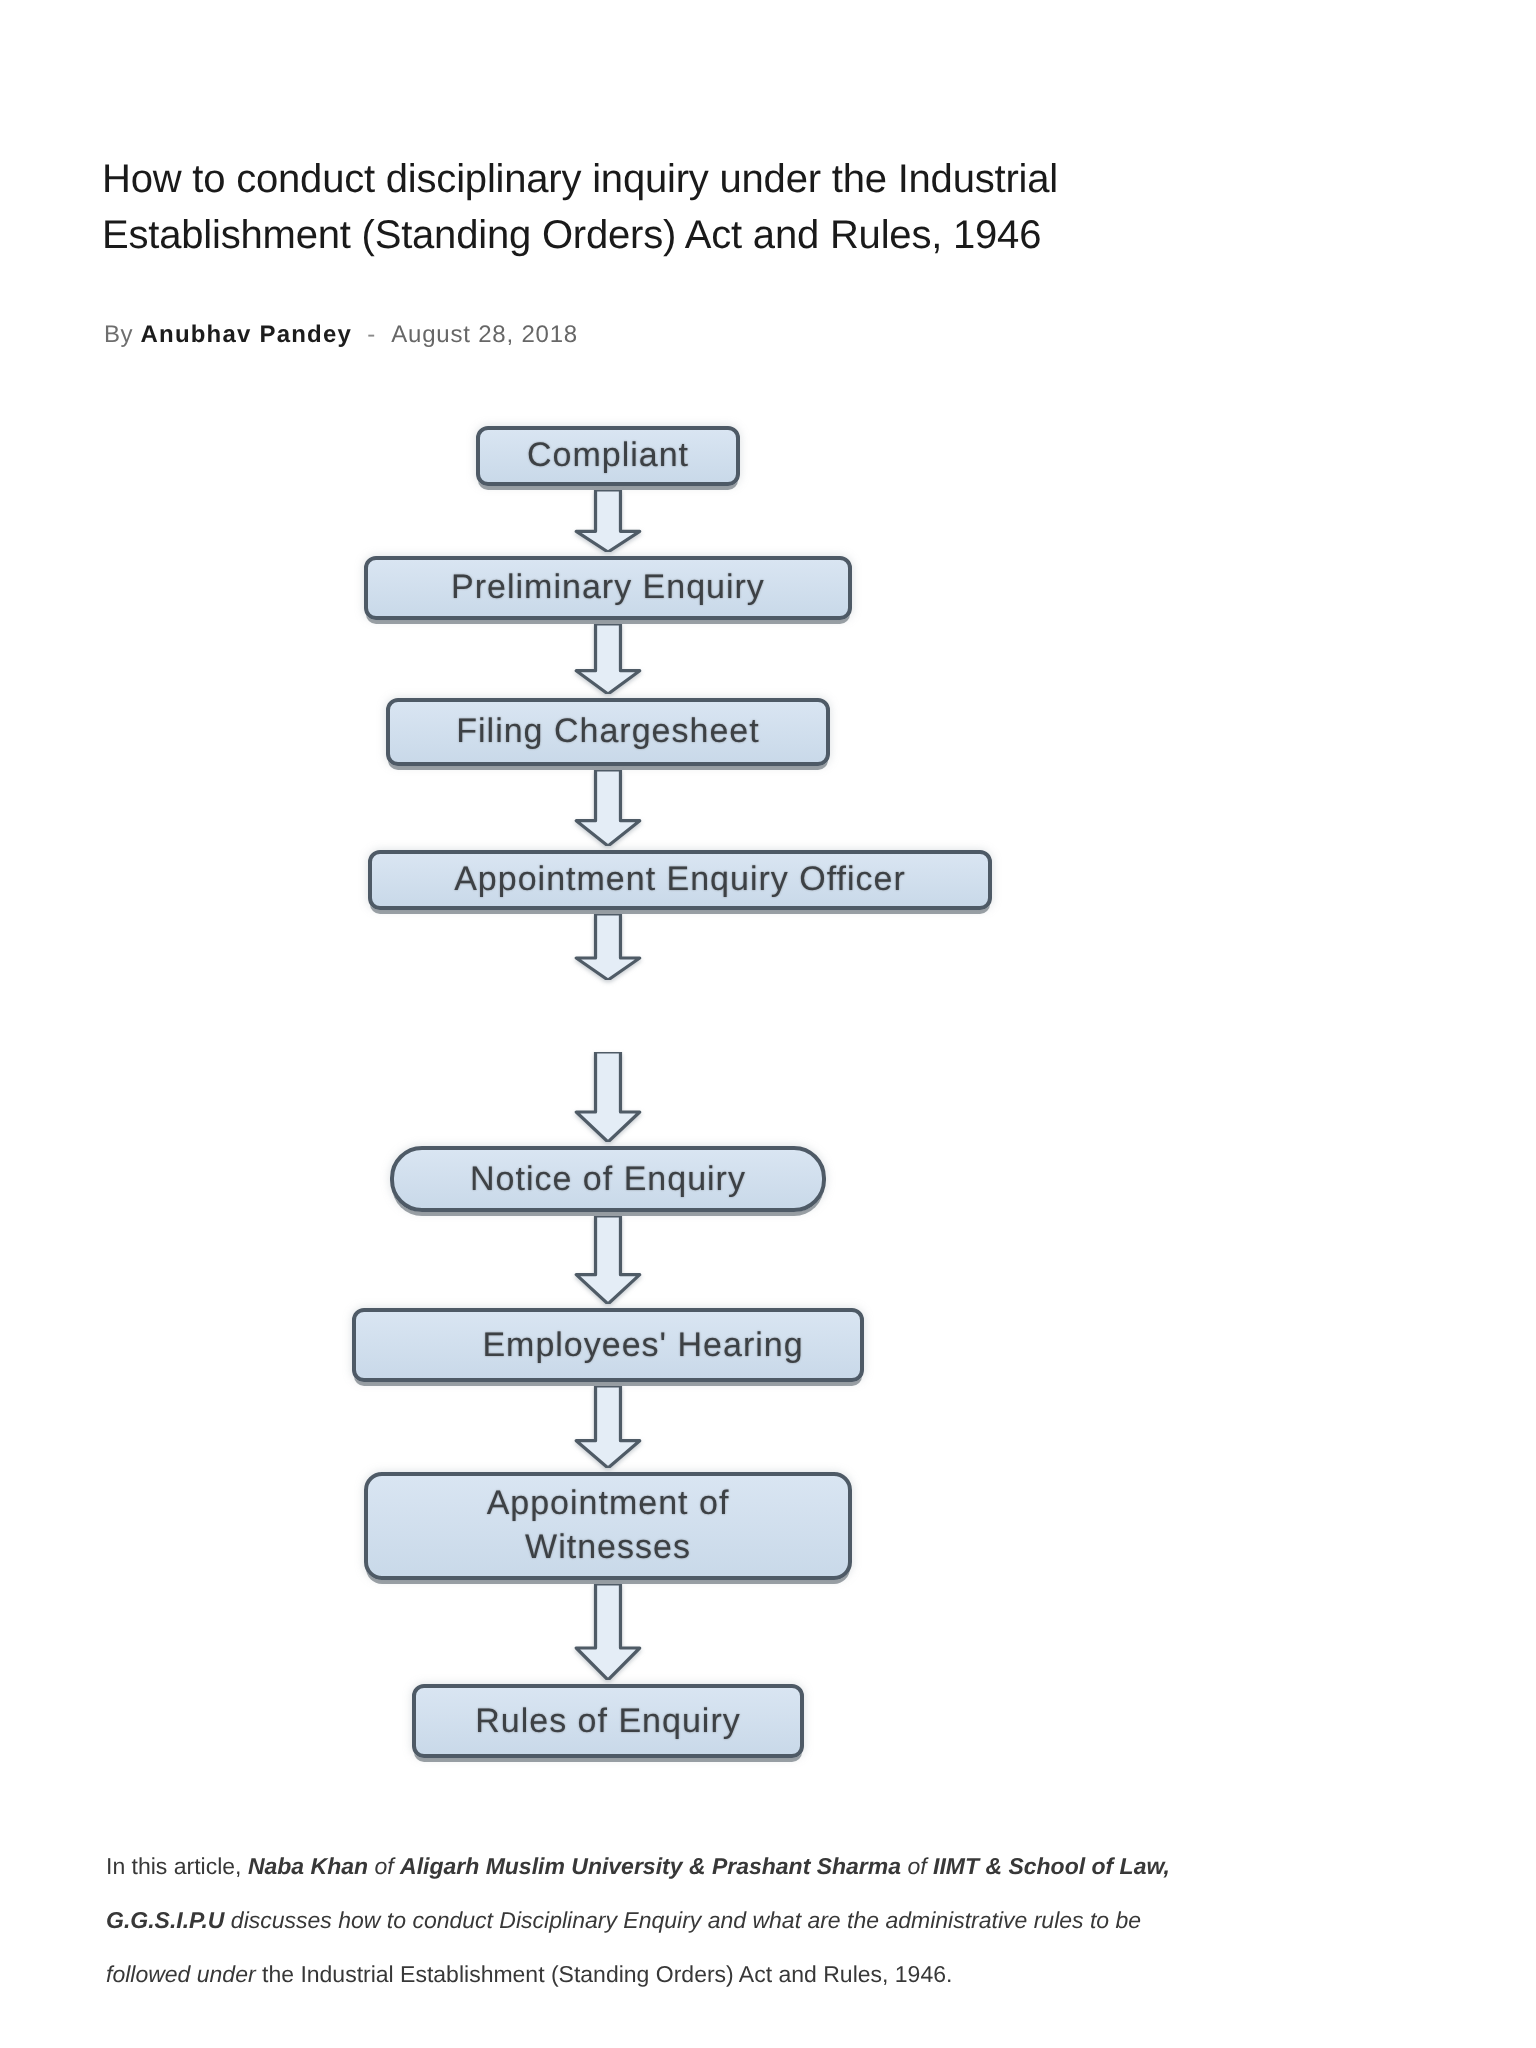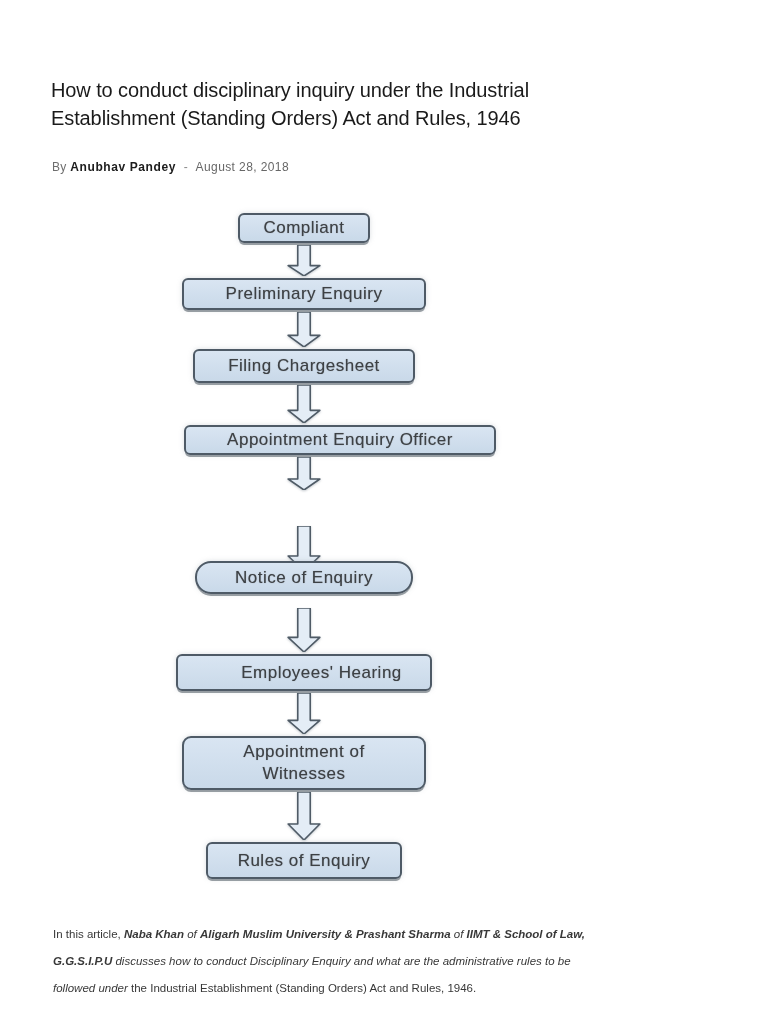--- a/index.html
+++ b/index.html
@@ -80,21 +80,21 @@
     stroke-width: 1.6;
     stroke-linejoin: round;
     vector-effect: non-scaling-stroke;
   }
   
   .step-0 { left: 238px; top:   8px; width: 132px; height: 30px; }
   .step-1 { left: 182px; top:  73px; width: 244px; height: 32px; }
   .step-2 { left: 193px; top: 144px; width: 222px; height: 34px; }
   .step-3 { left: 148px; top: 220px; width: 312px; height: 30px; margin-left: 36px; }
   .step-4 { left: 148px; top: 287px; width: 312px; height: 32px; }
-  .step-5 { left: 195px; top: 356px; width: 218px; height: 33px; border-radius: 16px; }
+  .step-5 { left: 195px; top: 368px; width: 218px; height: 33px; border-radius: 16px; }
   .step-6 { left: 176px; top: 449px; width: 256px; height: 37px; padding-left: 35px; }
   .step-7 { left: 182px; top: 531px; width: 244px; height: 54px; border-radius: 9px; }
   .step-8 { left: 206px; top: 637px; width: 196px; height: 37px; }
   .arrow-0 { top:  40px; height: 31px; }
   .arrow-1 { top: 107px; height: 35px; }
   .arrow-2 { top: 180px; height: 38px; }
   .arrow-3 { top: 252px; height: 33px; }
   .arrow-4 { top: 321px; height: 45px; }
   .arrow-5 { top: 403px; height: 44px; }
   .arrow-6 { top: 488px; height: 41px; }

